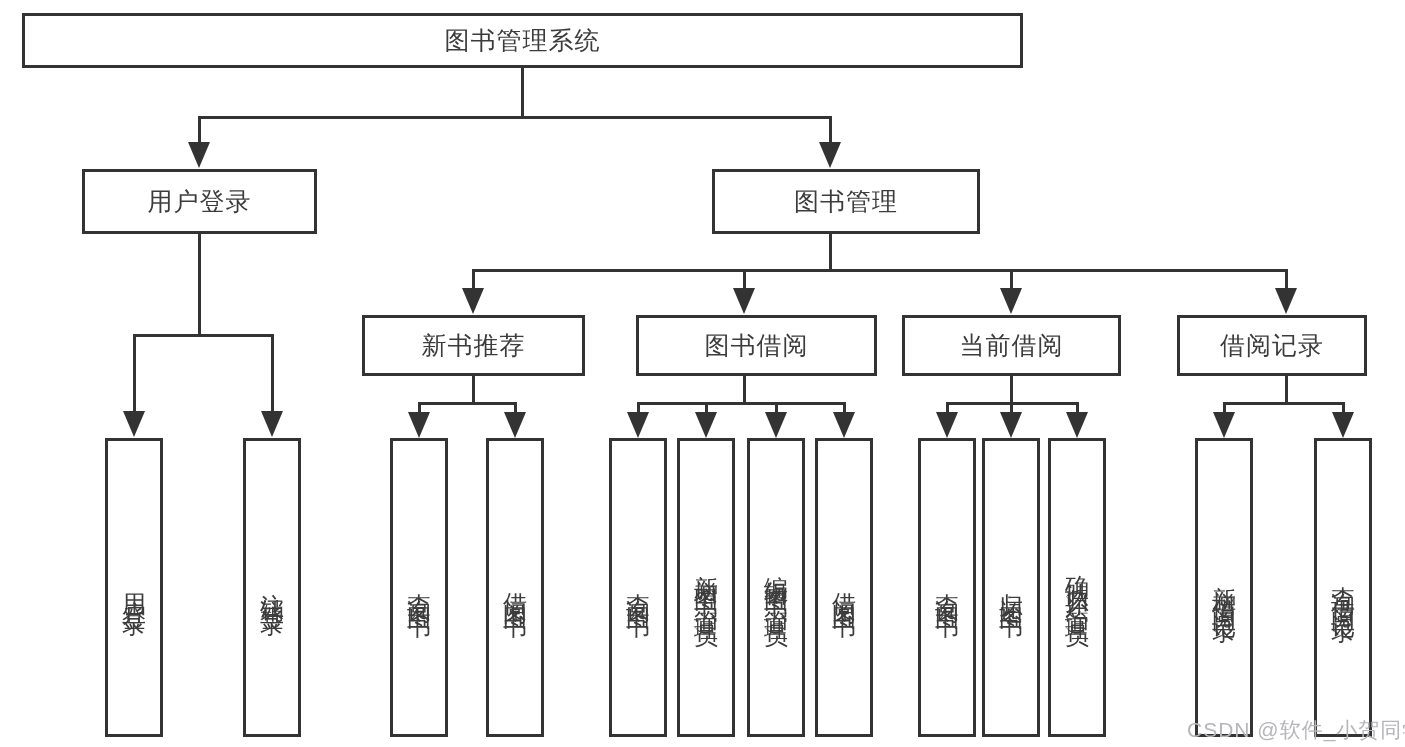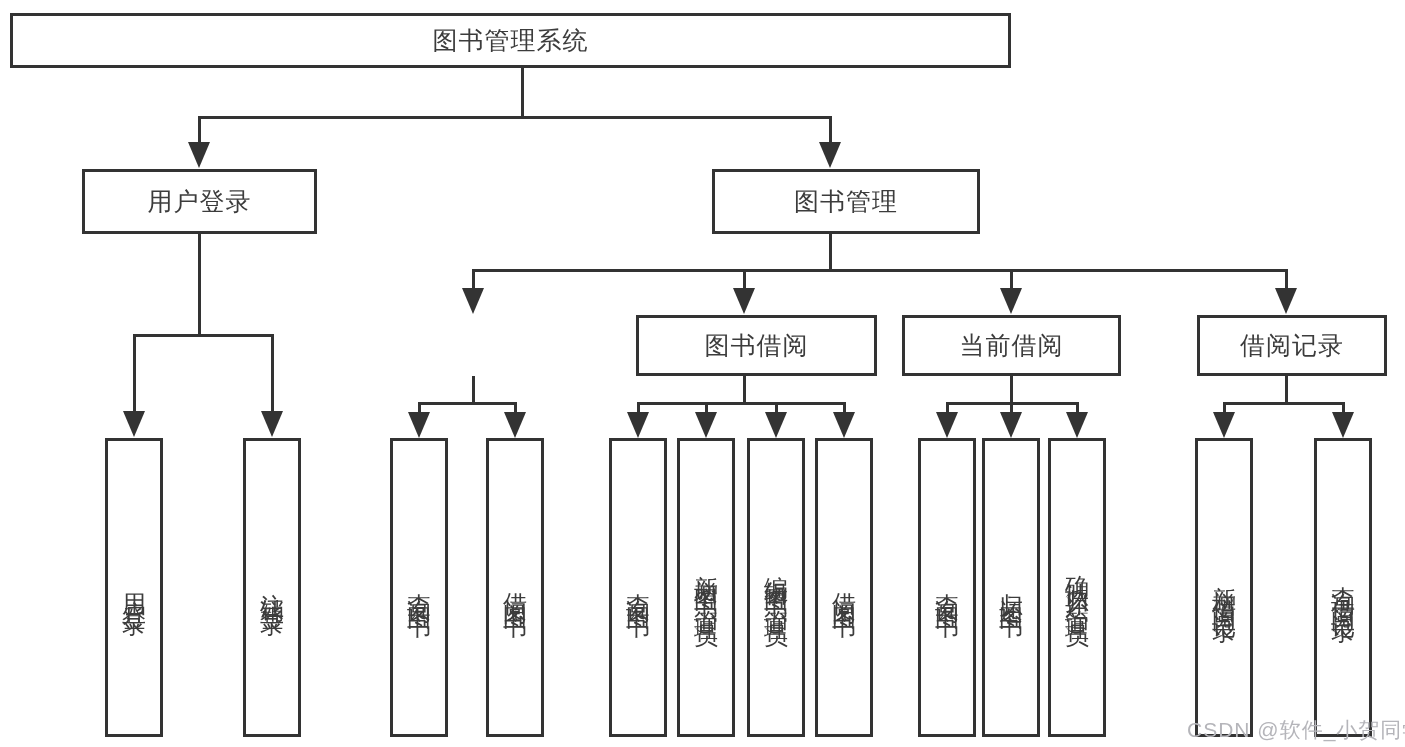--- a/index.html
+++ b/index.html
@@ -36,21 +36,21 @@
   }
   .watermark{
     position:absolute;font-size:21px;color:var(--wm);letter-spacing:1px;white-space:nowrap;
   }
 </style>
 </head>
 <body>
 
 <div class="canvas">
 
-  <div class="box hbox" style="left:10px;top:13px;width:1001px;height:55px;">
+  <div class="box hbox" style="left:22px;top:13px;width:1001px;height:55px;">
     <span>图书管理系统</span>
   </div>
 
   <div class="vl" style="left:521px;top:68px;height:50px;"></div>
   <div class="hl" style="left:198px;top:116px;width:634px;"></div>
   <div class="vl" style="left:198px;top:116px;height:27px;"></div>
   <div class="ar" style="left:188px;top:142px;"></div>
   <div class="vl" style="left:829px;top:116px;height:27px;"></div>
   <div class="ar" style="left:819px;top:142px;"></div>
 
@@ -72,27 +72,30 @@
   <div class="hl" style="left:472px;top:269px;width:816px;"></div>
   <div class="vl" style="left:472px;top:269px;height:20px;"></div>
   <div class="ar" style="left:462px;top:288px;"></div>
   <div class="vl" style="left:743px;top:269px;height:20px;"></div>
   <div class="ar" style="left:733px;top:288px;"></div>
   <div class="vl" style="left:1010px;top:269px;height:20px;"></div>
   <div class="ar" style="left:1000px;top:288px;"></div>
   <div class="vl" style="left:1285px;top:269px;height:20px;"></div>
   <div class="ar" style="left:1275px;top:288px;"></div>
 
+  <div class="box hbox" style="left:362px;top:315px;width:223px;height:61px;">
+    <span>新书推荐</span>
+  </div>
   <div class="box hbox" style="left:636px;top:315px;width:241px;height:61px;">
     <span>图书借阅</span>
   </div>
   <div class="box hbox" style="left:902px;top:315px;width:219px;height:61px;">
     <span>当前借阅</span>
   </div>
-  <div class="box hbox" style="left:1177px;top:315px;width:190px;height:61px;margin-left:20px;">
+  <div class="box hbox" style="left:1177px;top:315px;width:190px;height:61px;">
     <span>借阅记录</span>
   </div>
 
   <div class="vl" style="left:472px;top:376px;height:29px;"></div>
   <div class="hl" style="left:418px;top:402px;width:99px;"></div>
   <div class="vl" style="left:418px;top:402px;height:11px;"></div>
   <div class="ar" style="left:408px;top:412px;"></div>
   <div class="vl" style="left:514px;top:402px;height:11px;"></div>
   <div class="ar" style="left:504px;top:412px;"></div>
 

